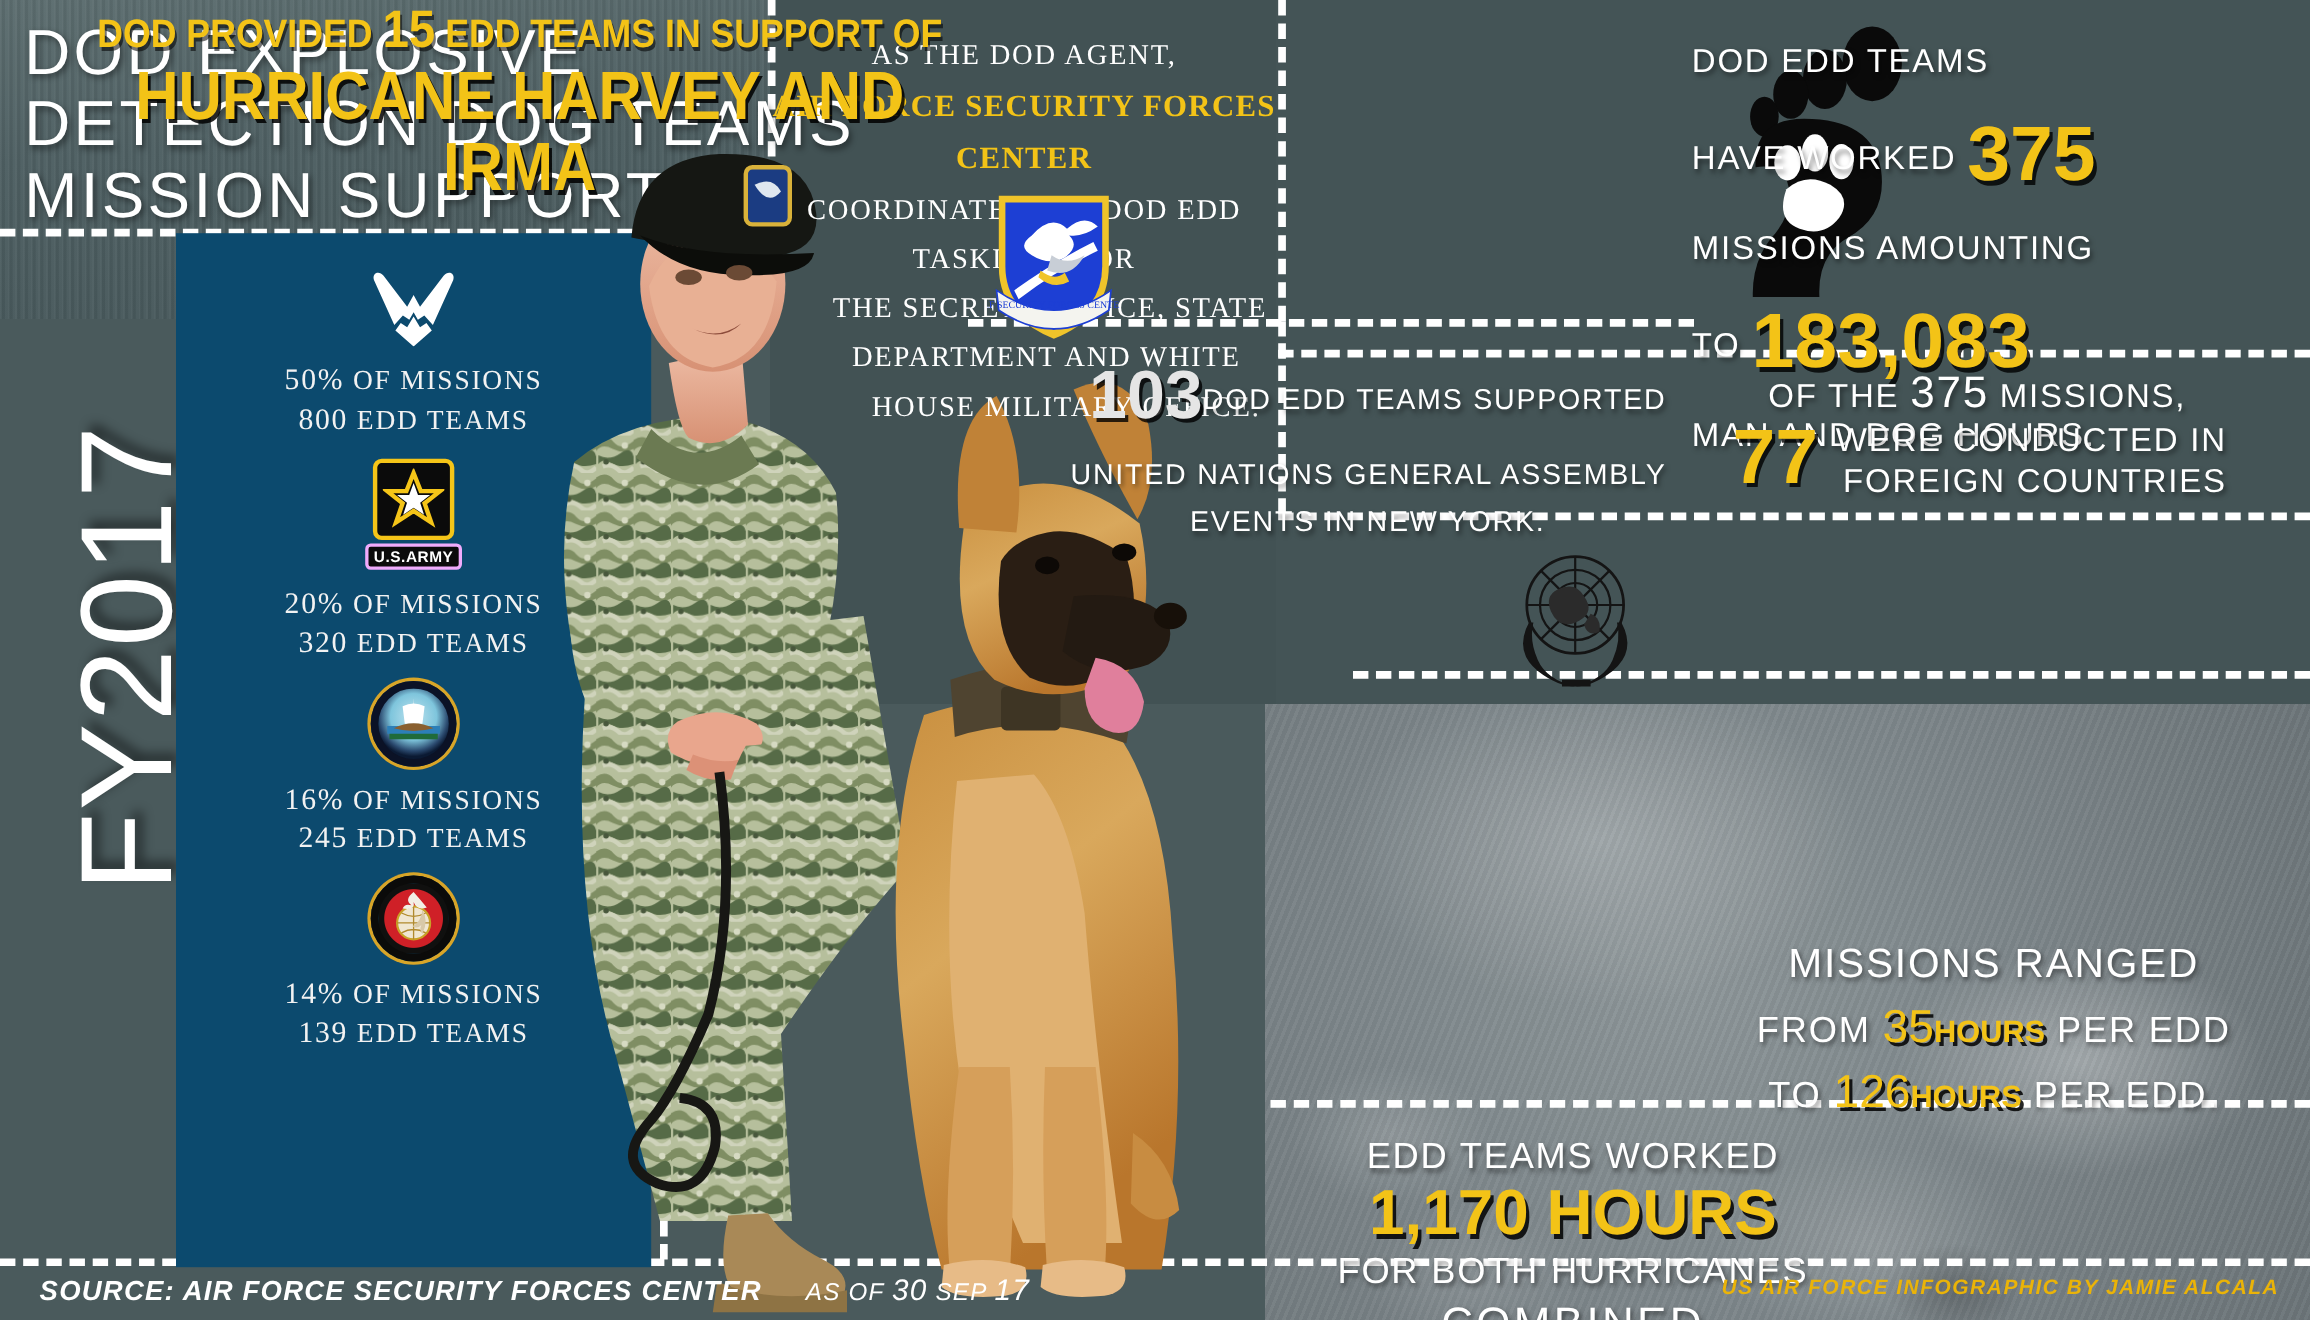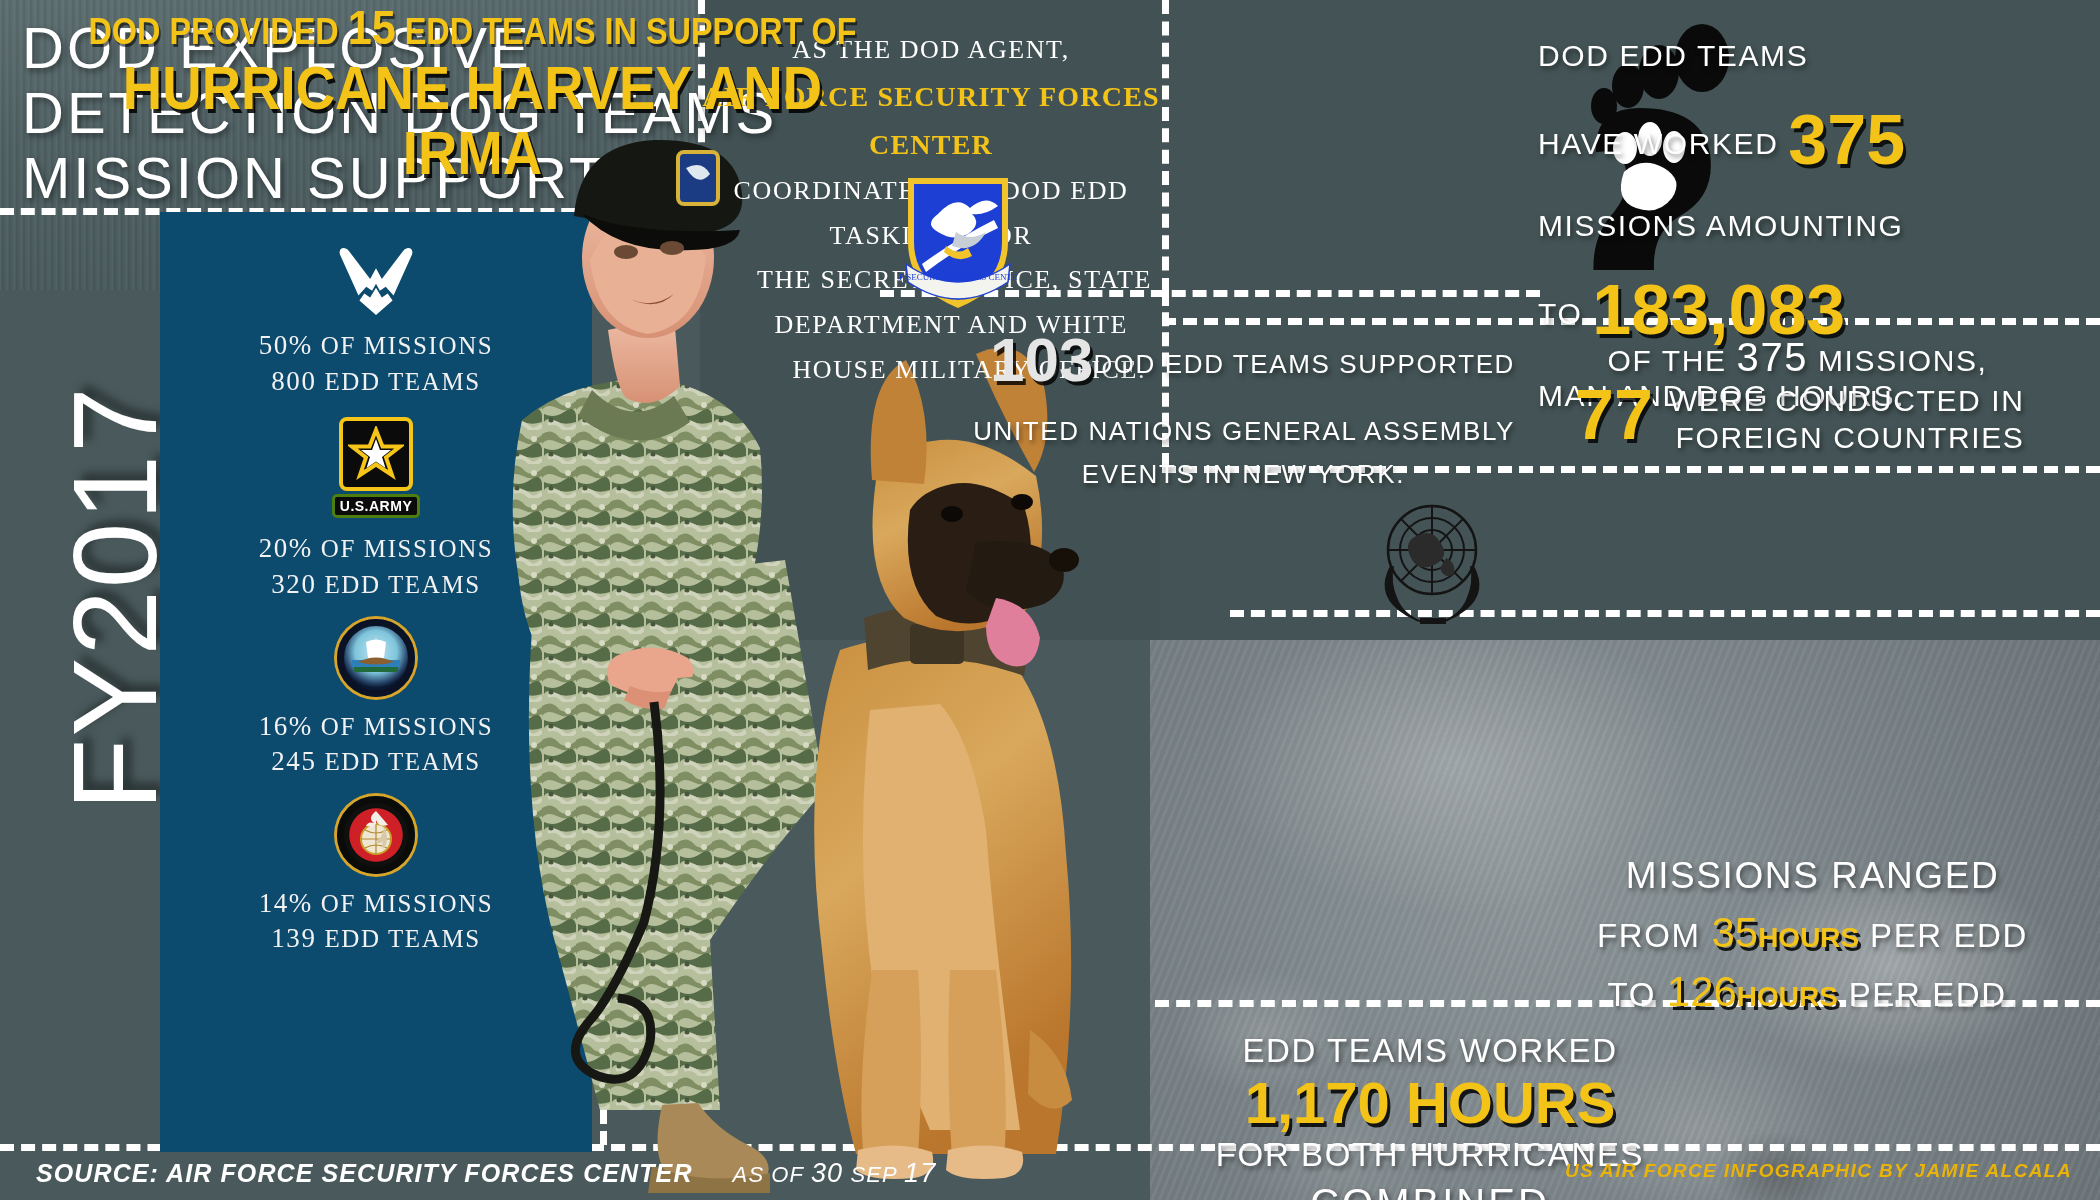--- a/index.html
+++ b/index.html
@@ -82,21 +82,21 @@
   }
   .svc-text .num{ font-size:27px; }
 
   
   .af-wings{ width:98px; height:76px; }
   
   .army-box{ width:74px; height:74px; background:#0b0b0b;
              border:4px solid #f5c518; border-radius:8px;
              display:flex; align-items:center; justify-content:center; }
   .army-label{ margin-top:3px; width:88px; height:24px; background:#0b0b0b;
-               border:3px solid #4d7c0f; border-radius:5px;
+               border:3px solid #f0abfc; border-radius:5px;
                color:#fff; font-size:14px; font-weight:bold; letter-spacing:.5px;
                display:flex; align-items:center; justify-content:center;
                font-family:"Liberation Sans", sans-serif; }
   .seal{ width:78px; height:78px; border-radius:50%; position:relative; }
   .seal-navy{ background:radial-gradient(circle at 50% 40%, #bfe3ef 0%, #7ec5dc 42%, #2b4a6f 62%, #0b1a33 72%);
               border:7px solid #0b1226; box-shadow:0 0 0 3px #d8a528; }
   .seal-usmc{ background:radial-gradient(circle at 50% 50%, #cf2027 0%, #cf2027 58%, #10100f 60%);
               border:7px solid #0b0b0a; box-shadow:0 0 0 3px #d8a528; }
 
   

